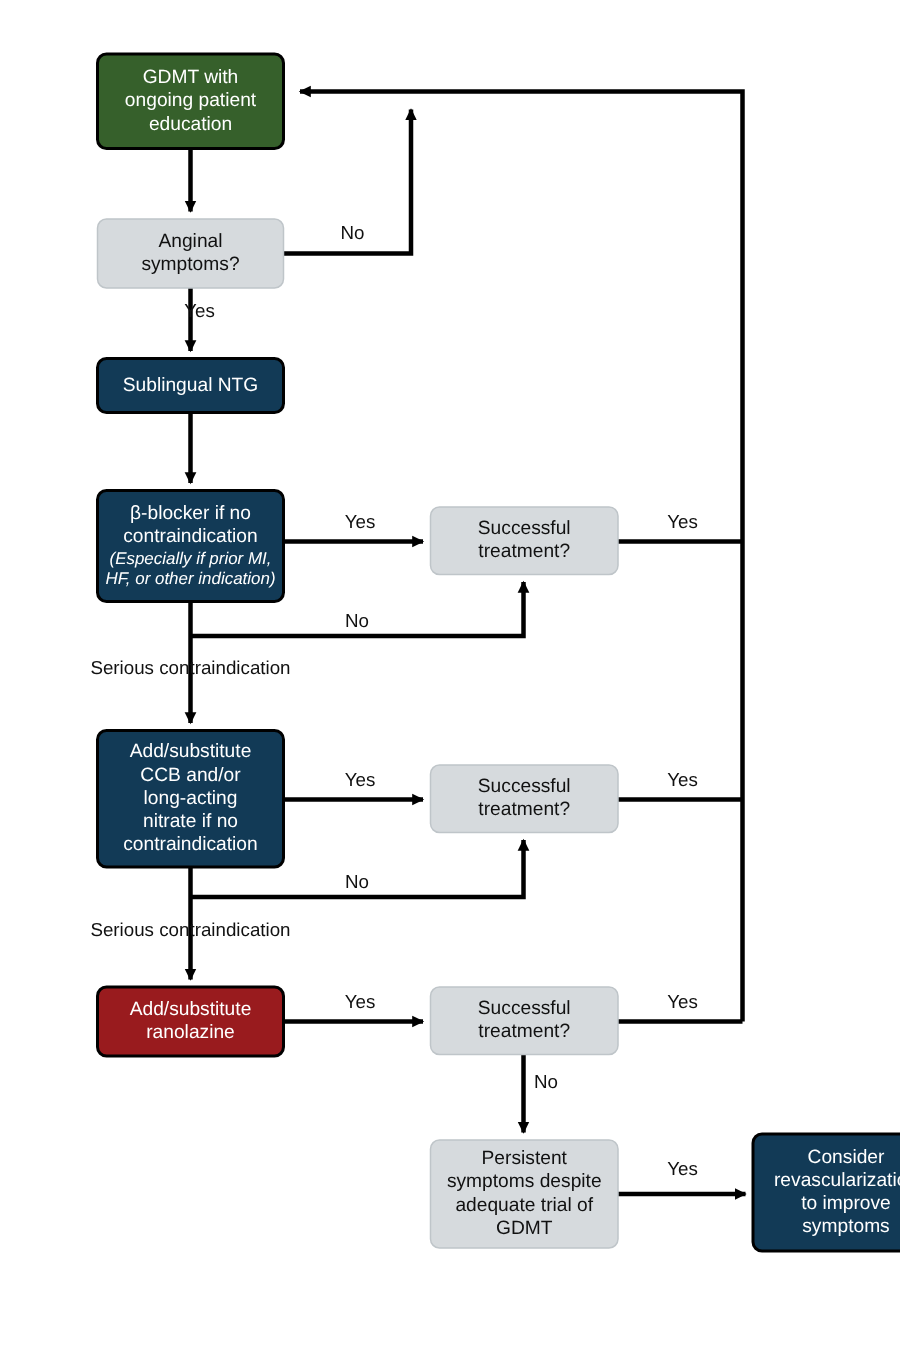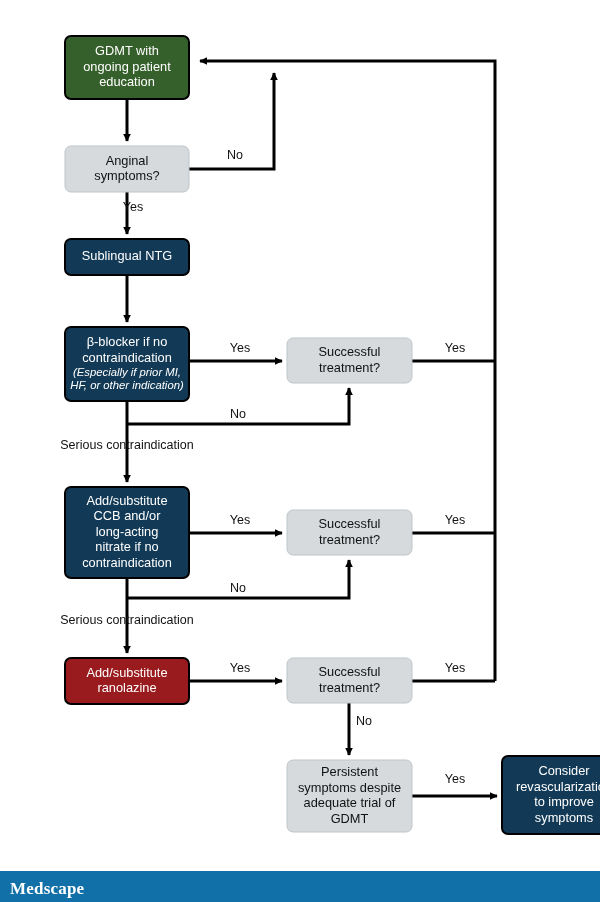--- a/index.html
+++ b/index.html
@@ -179,16 +179,13 @@
         <text class="edge-label" x="409" y="524" text-anchor="middle">Yes</text>
         <text class="edge-label" x="192" y="592" text-anchor="middle">No</text>
         <text class="edge-label" x="81" y="624" text-anchor="middle">Serious contraindication</text>
         <text class="edge-label" x="194" y="672" text-anchor="middle">Yes</text>
         <text class="edge-label" x="409" y="672" text-anchor="middle">Yes</text>
         <text class="edge-label" x="318" y="725" text-anchor="middle">No</text>
         <text class="edge-label" x="409" y="783" text-anchor="middle">Yes</text>
       </g>
   </svg>
 
-  <div class="footer-bar" style="top:871px;height:31px;">
-    <div class="footer-logo">Medscape</div>
-  </div>
 </div>
 
 </body></html>

